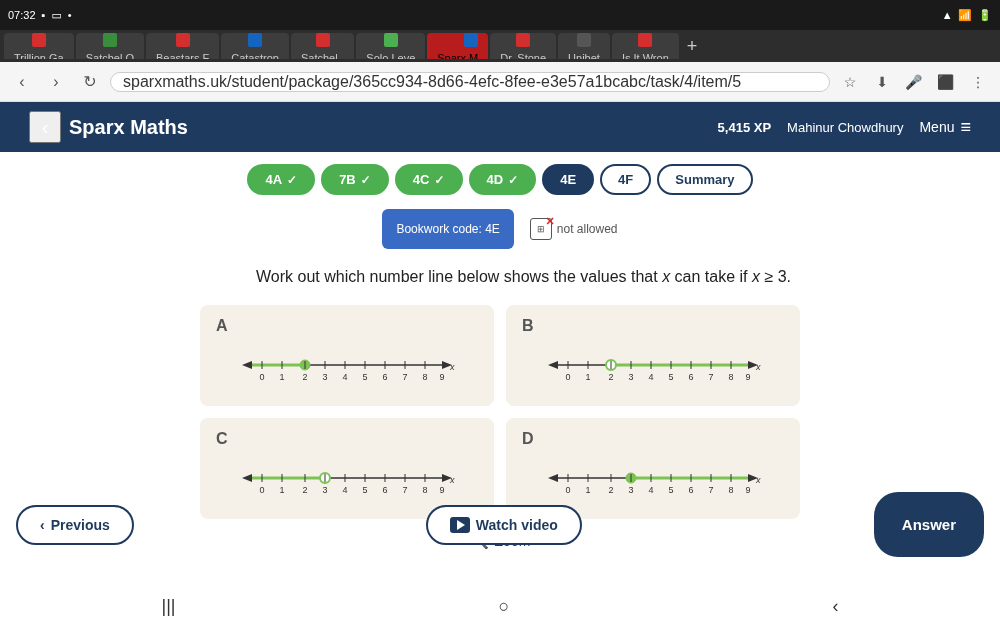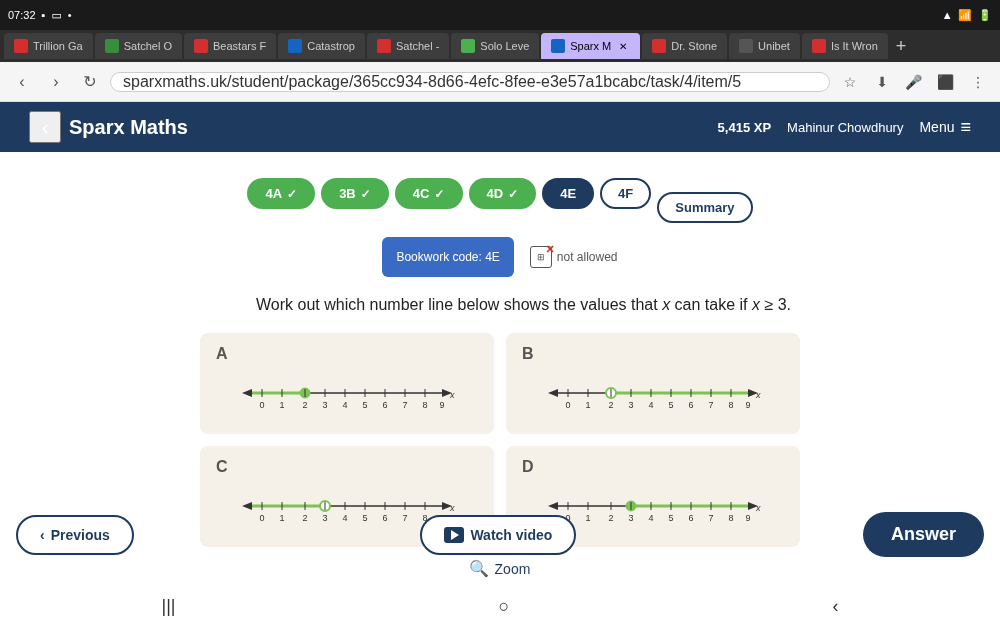--- a/index.html
+++ b/index.html
@@ -35,24 +35,26 @@
       font-size: 11px;
       padding: 0 10px;
       height: 26px;
       display: flex;
       align-items: center;
       gap: 5px;
       border-radius: 4px 4px 0 0;
       white-space: nowrap;
       max-width: 120px;
       overflow: hidden;
+      flex-direction: column;
     }
     .tab.active {
-      background: #c4b5fd;
+      background: #b91c1c;
       color: #000;
+      align-items: flex-end;
     }
     .tab-favicon {
       width: 14px;
       height: 14px;
       border-radius: 2px;
       flex-shrink: 0;
     }
     .tab-close {
       width: 14px;
       height: 14px;
@@ -207,21 +209,20 @@
     }
     .task-tab.inactive {
       background: white;
       color: #1e3a5f;
       border: 2px solid #1e3a5f;
     }
     .task-tab.summary {
       background: white;
       color: #1e3a5f;
       border: 2px solid #1e3a5f;
-      margin-top: 28px;
     }
     .check-icon { font-size: 12px; }
 
     
     .bookwork-bar {
       display: flex;
       align-items: center;
       justify-content: center;
       gap: 16px;
       padding: 4px 0 8px;
@@ -339,22 +340,22 @@
       cursor: pointer;
       display: flex;
       align-items: center;
       gap: 6px;
     }
     .answer-btn {
       background: #1e3a5f;
       border: none;
       color: white;
       border-radius: 24px;
-      padding: 12px 28px;
-      font-size: 18px;
+      padding: 24px 28px;
+      font-size: 15px;
       font-weight: 600;
       cursor: pointer;
     }
 
     
     .android-nav {
       position: absolute;
       bottom: 0;
       left: 0;
       right: 0;
@@ -468,21 +469,21 @@
 </div>
 
 <div class="main-content">
 
   <div class="task-tabs">
     <div class="task-tab completed">
       <span>4A</span>
       <span class="check-icon">✓</span>
     </div>
     <div class="task-tab completed">
-      <span>3B</span>
+      <span>7B</span>
       <span class="check-icon">✓</span>
     </div>
     <div class="task-tab completed">
       <span>4C</span>
       <span class="check-icon">✓</span>
     </div>
     <div class="task-tab completed">
       <span>4D</span>
       <span class="check-icon">✓</span>
     </div>

